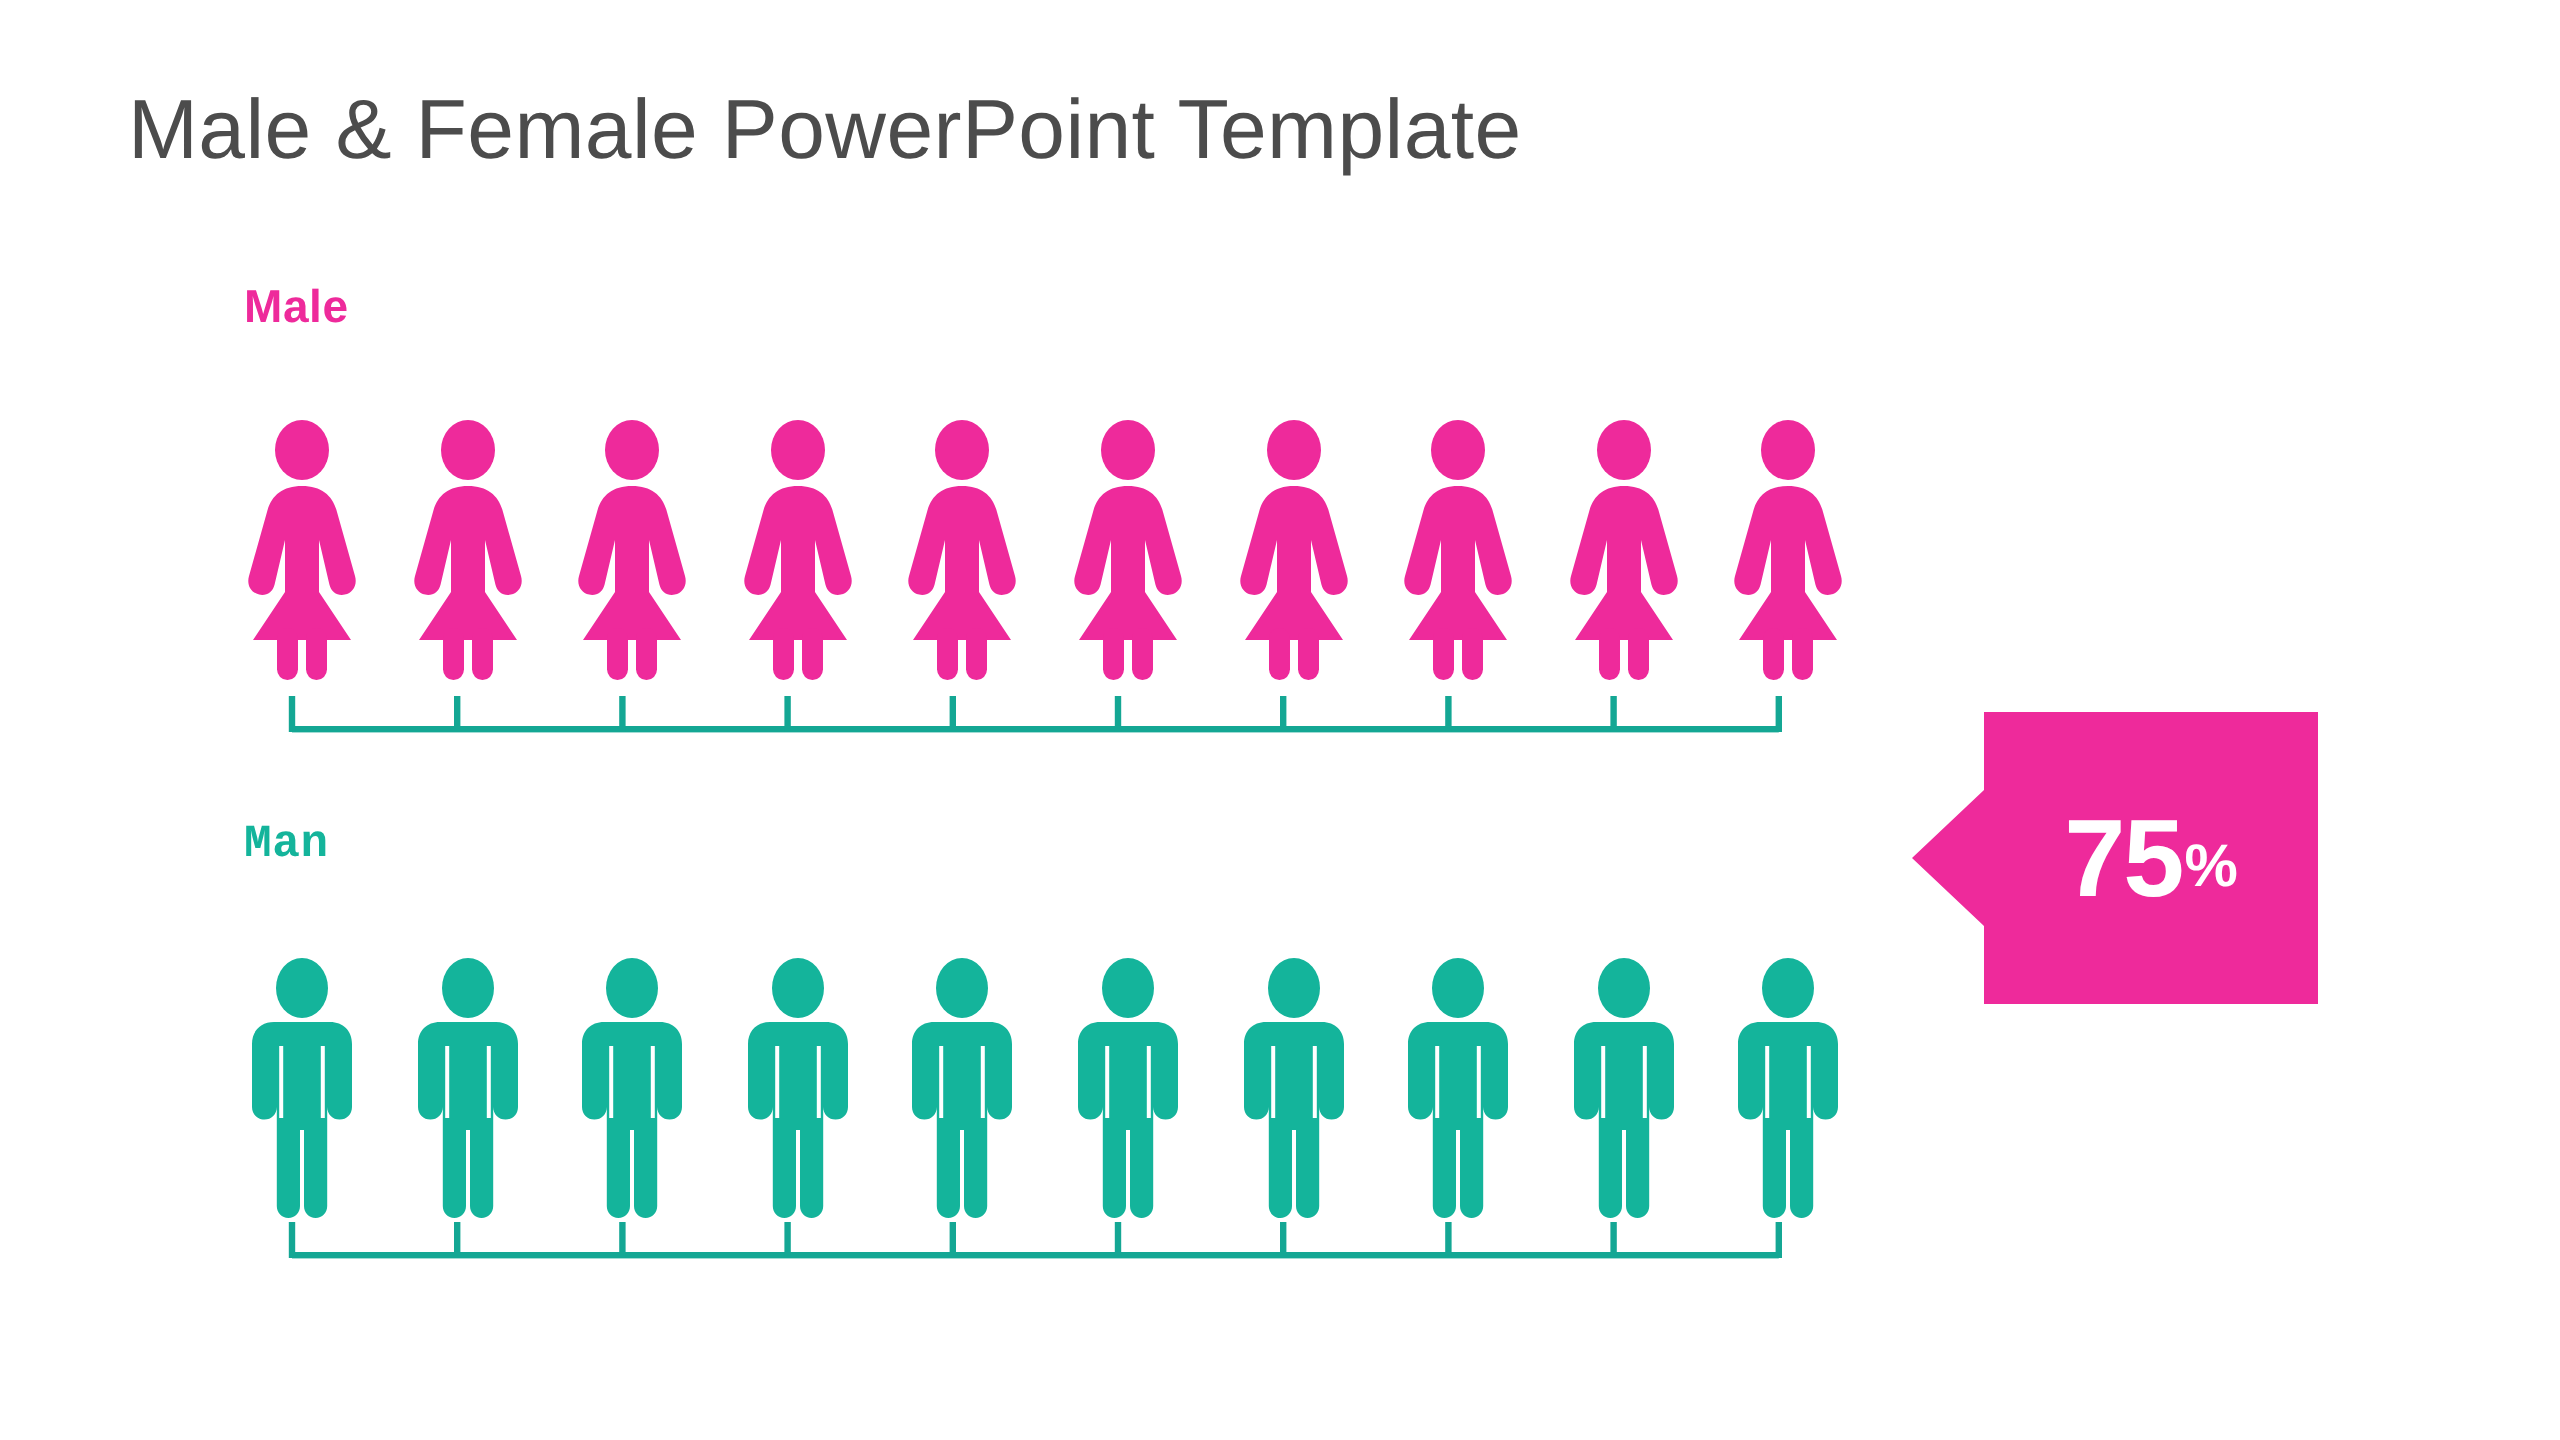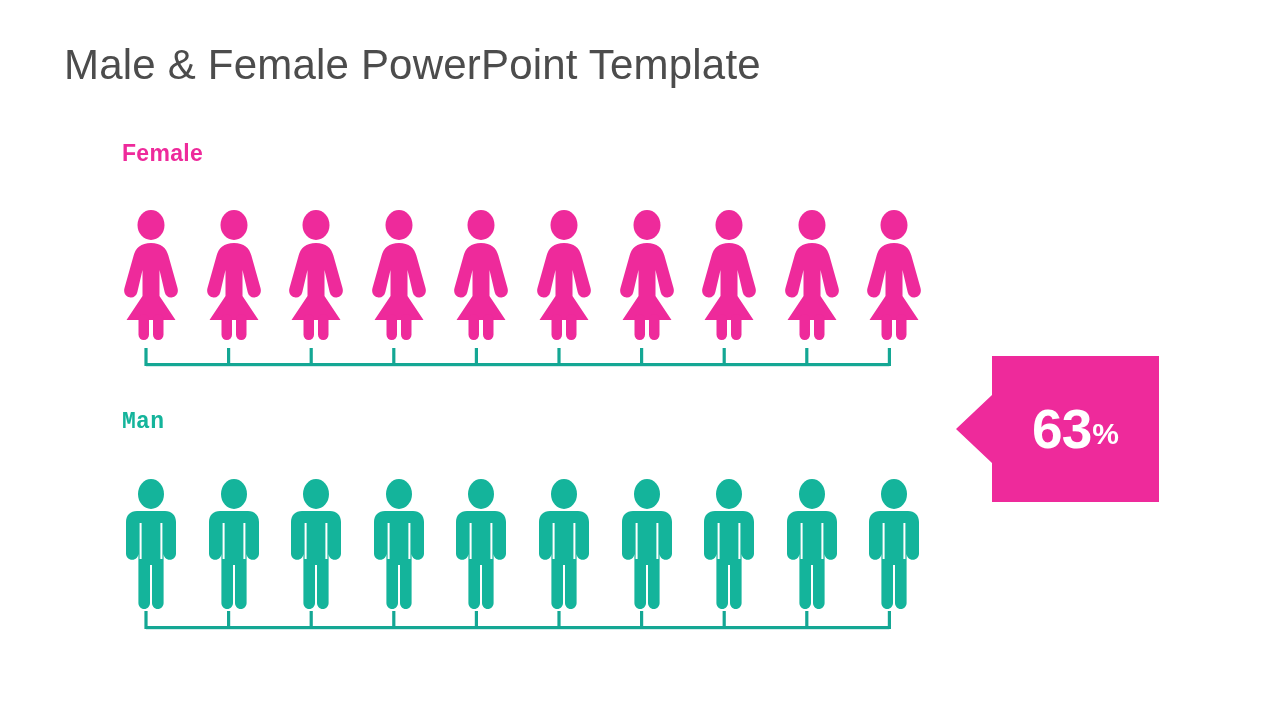--- a/index.html
+++ b/index.html
@@ -130,21 +130,21 @@
 </style>
 </head>
 <body>
 
 <div id="slide">
 
   <div id="slide-title">Male &amp; Female PowerPoint Template</div>
 
   <div class="group" id="group-woman">
 
-    <div class="group-label">Female</div>
+    <div class="group-label">Male</div>
 
     <div class="icon-row" id="row-woman">
         <div class="figure" style="left: 0px;">
           <svg viewBox="0 0 66 130" xmlns="http://www.w3.org/2000/svg">
             <ellipse cx="33" cy="15" rx="13.5" ry="15" fill="#EE2A9B"></ellipse>
             <path d="M 33 33 C 23 33 17.5 38 15.5 46 L 6.5 78 C 5.2 82.6 7.6 86.4 11.6 87.3 C 15.2 88.1 18.4 86.0 19.3 82.2 L 24.5 60 L 24.5 86 L 8.5 110 L 57.5 110 L 41.5 86 L 41.5 60 L 46.7 82.2 C 47.6 86.0 50.8 88.1 54.4 87.3 C 58.4 86.4 60.8 82.6 59.5 78 L 50.5 46 C 48.5 38 43 33 33 33 Z" fill="#EE2A9B"></path>
             <rect x="20.5" y="104" width="10.5" height="26" rx="5.2" fill="#EE2A9B"></rect>
             <rect x="35" y="104" width="10.5" height="26" rx="5.2" fill="#EE2A9B"></rect>
           </svg>
         </div>
@@ -238,21 +238,21 @@
         </svg>
       </div>
 
     <div class="callout" id="callout-woman">
       <div class="callout-shape">
         <svg viewBox="0 0 203 146" xmlns="http://www.w3.org/2000/svg">
           <path d="M 36 0 L 203 0 L 203 146 L 36 146 L 36 107 L 0 73 L 36 39 Z" fill="#EE2A9B"></path>
         </svg>
       </div>
       <div class="callout-text">
-        <span class="callout-value">63</span>
+        <span class="callout-value">75</span>
         <span class="callout-unit">%</span>
       </div>
     </div>
   </div>
 
   <div class="group" id="group-man">
 
     <div class="group-label">Man</div>
 
     <div class="icon-row" id="row-man">

